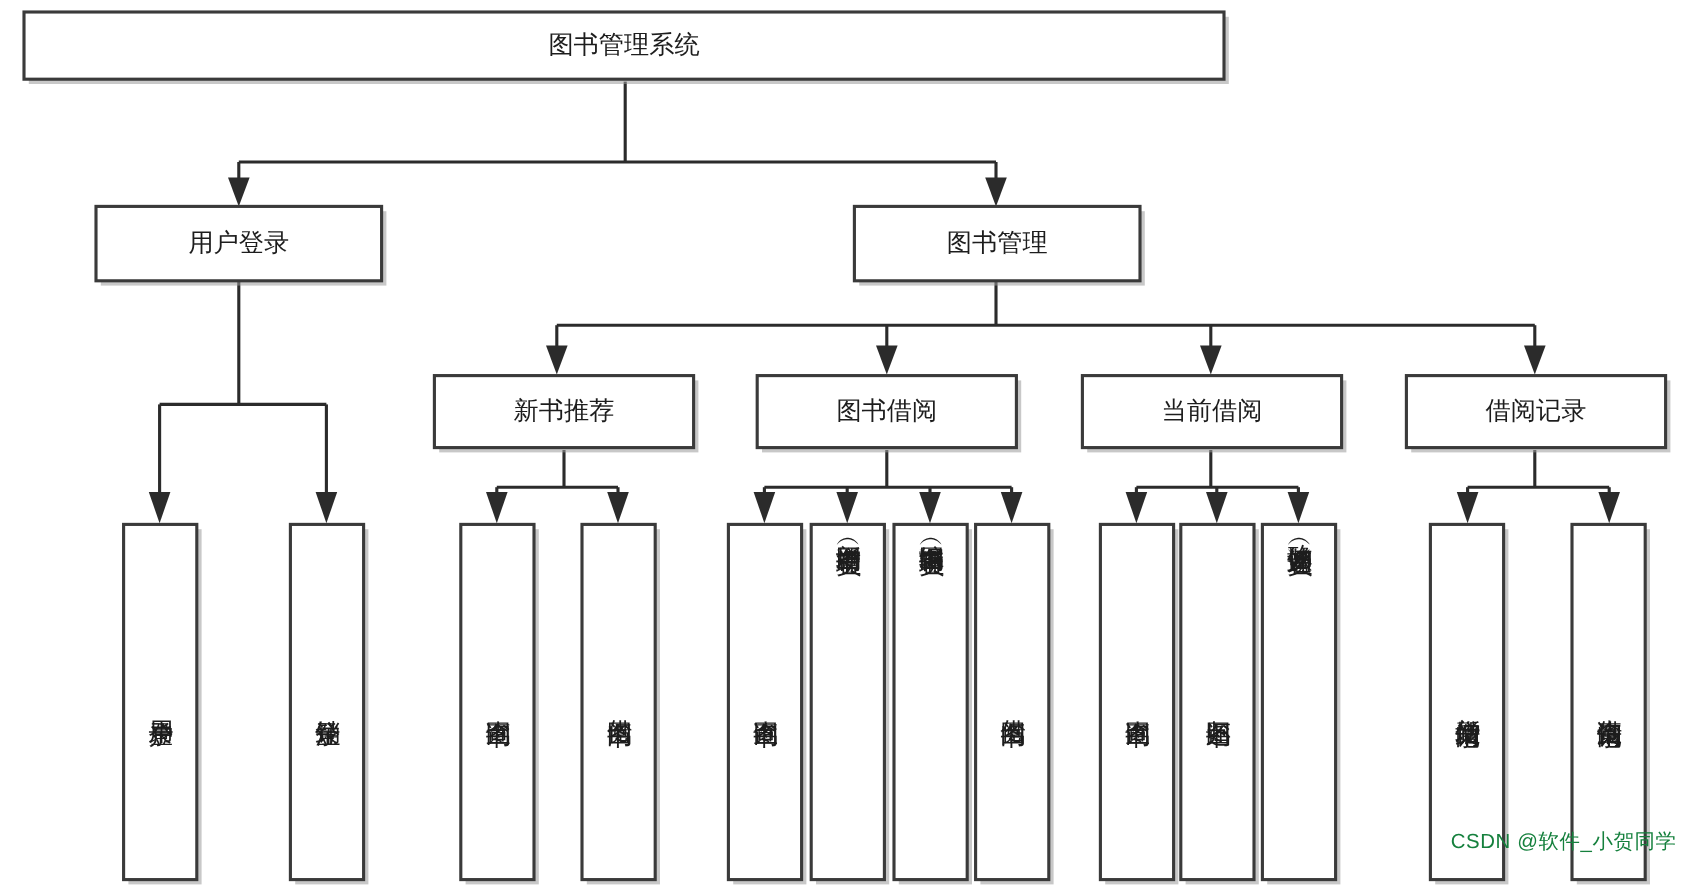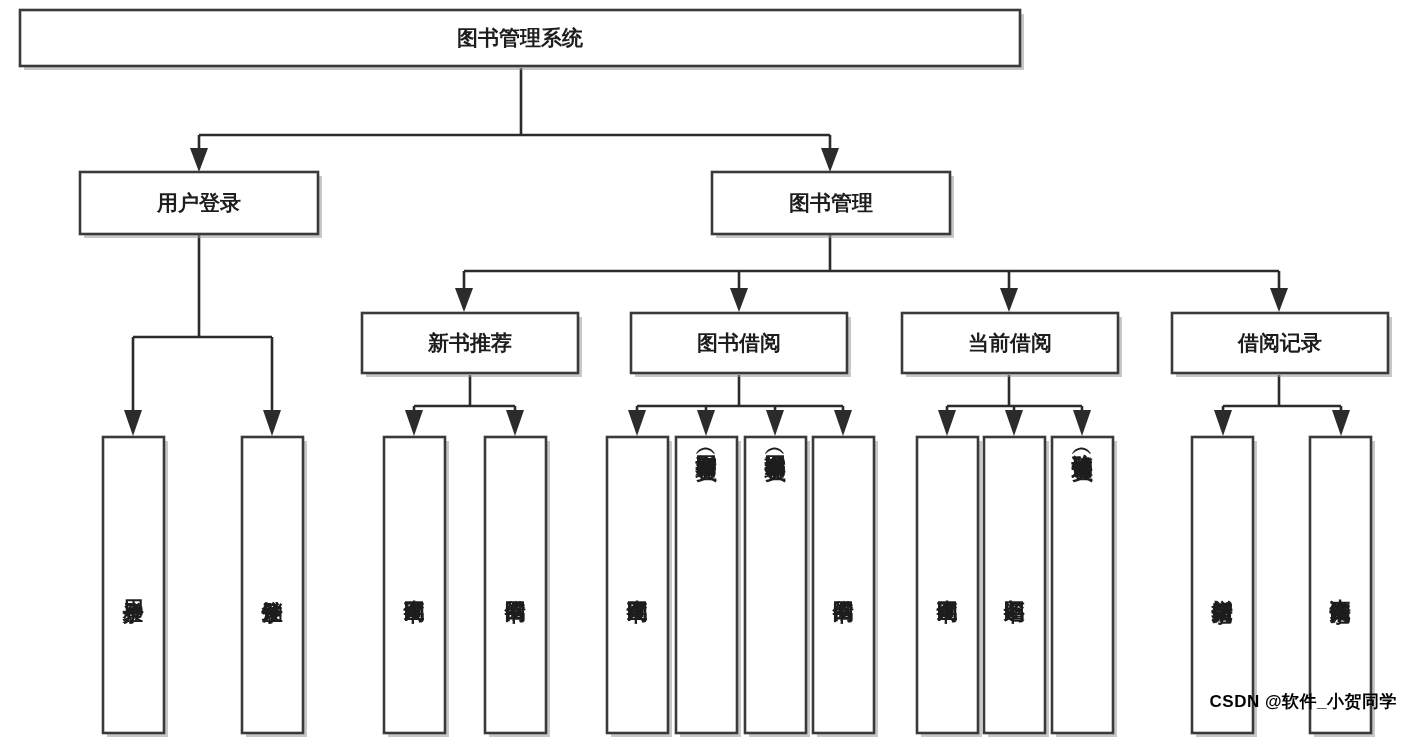--- a/index.html
+++ b/index.html
@@ -11,21 +11,20 @@
     width: 1405px;
     height: 747px;
     font-family: "Liberation Sans", "DejaVu Sans", sans-serif;
     overflow: hidden;
   }
   #diagram-root {
     position: relative;
     width: 1405px;
     height: 717px;
     background: #ffffff;
-    font-weight: bold;
   }
   svg.diagram-canvas {
     position: absolute;
     left: 0;
     top: 0;
     width: 1405px;
     height: 747px;
   }
   .node-box {
     fill: #ffffff;
@@ -69,21 +68,21 @@
     letter-spacing: 1px;
     white-space: nowrap;
     text-align: center;
   }
   .watermark {
     position: absolute;
     right: 8px;
     bottom: 4px;
     font-family: "Liberation Sans", "DejaVu Sans", sans-serif;
     font-size: 17px;
-    color: #000000;
+    color: #15803d;
     letter-spacing: 0.5px;
     white-space: nowrap;
   }
 </style>
 </head>
 <body>
 
 <div id="diagram-root">
 
   <svg class="diagram-canvas" viewBox="0 0 1405 747">

